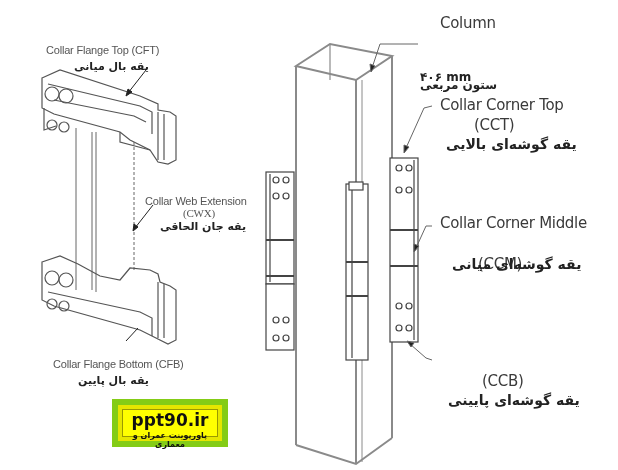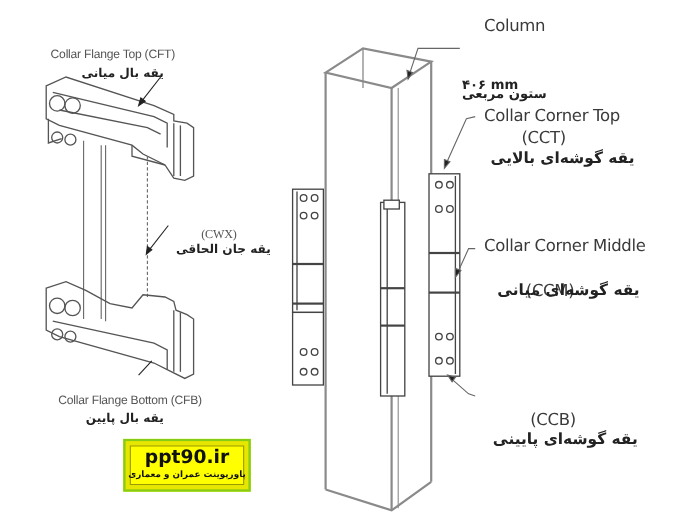--- a/index.html
+++ b/index.html
@@ -3,21 +3,21 @@
 <meta charset="utf-8">
 <style>
   html, body { margin:0; padding:0; background:#ffffff; }
   #canvas { position:relative; width:618px; height:470px; overflow:hidden; background:#ffffff; font-family:"Liberation Sans", sans-serif; color:#444; }
   svg.diagram { position:absolute; left:0; top:0; }
   .lbl { position:absolute; white-space:nowrap; text-align:center; }
   .small { font-size:11px; color:#555; letter-spacing:-0.2px; }
   .big { font-size:15px; color:#3a3a3a; letter-spacing:-0.3px; font-family:"DejaVu Sans", sans-serif; }
   .fa-small { font-size:11px; color:#222; font-weight:bold; direction:rtl; font-family:"DejaVu Sans", sans-serif; }
   .fa-big { font-size:14px; color:#222; font-weight:bold; direction:rtl; font-family:"DejaVu Sans", sans-serif; }
-  #watermark { position:absolute; left:112px; top:399px; width:116px; height:48px; background:#ffff00; border:2px solid #84cc16; box-sizing:border-box; box-shadow: inset 0 0 0 4px #e6e600, inset 0 0 0 5px #999900; text-align:center; }
+  #watermark { position:absolute; left:112px; top:399px; width:116px; height:48px; background:#ffff00; border:6px solid #84cc16; box-sizing:border-box; box-shadow: inset 0 0 0 4px #e6e600, inset 0 0 0 5px #999900; text-align:center; }
   #watermark .site { font-family:"DejaVu Sans", sans-serif; font-weight:bold; font-size:17px; color:#111; margin-top:6px; line-height:18px; }
   #watermark .tag { font-family:"DejaVu Sans", sans-serif; font-weight:bold; font-size:8px; color:#111; direction:rtl; margin-top:2px; }
 </style>
 </head>
 <body>
 
 <div id="canvas">
 
   <svg class="diagram" width="618" height="470" viewBox="0 0 618 470">
 
@@ -116,20 +116,21 @@
       <path d="M432 226 L426 226 L416 248" fill="none"></path>
         <polygon points="414,252 414,244 419,246"></polygon>
       <path d="M432 360 L426 358 L410 344" fill="none"></path>
         <polygon points="407,341 414,343 411,347"></polygon>
     </g>
   </svg>
 
   <div class="lbl small" style="left:46px;top:44px;">Collar Flange Top (CFT)</div>
   <div class="lbl fa-small" style="left:74px;top:60px;">یقه بال میانی</div>
 
+  <div class="lbl small" style="left:145px;top:195px;">Collar Web Extension</div>
   <div class="lbl small" style="left:183px;top:207px;font-family:Liberation Serif, serif;">(CWX)</div>
   <div class="lbl fa-small" style="left:160px;top:220px;">یقه جان الحاقی</div>
 
   <div class="lbl small" style="left:53px;top:358px;">Collar Flange Bottom (CFB)</div>
   <div class="lbl fa-small" style="left:78px;top:374px;">یقه بال پایین</div>
 
   <div class="lbl big" style="left:440px;top:14px;">Column</div>
   <div class="lbl fa-small" style="left:420px;top:54px;font-size:12px;margin-top:24px;">ستون مربعی</div>
   <div class="lbl fa-small" style="left:420px;top:70px;font-size:12px;direction:ltr;">۴۰۶ mm</div>
 

